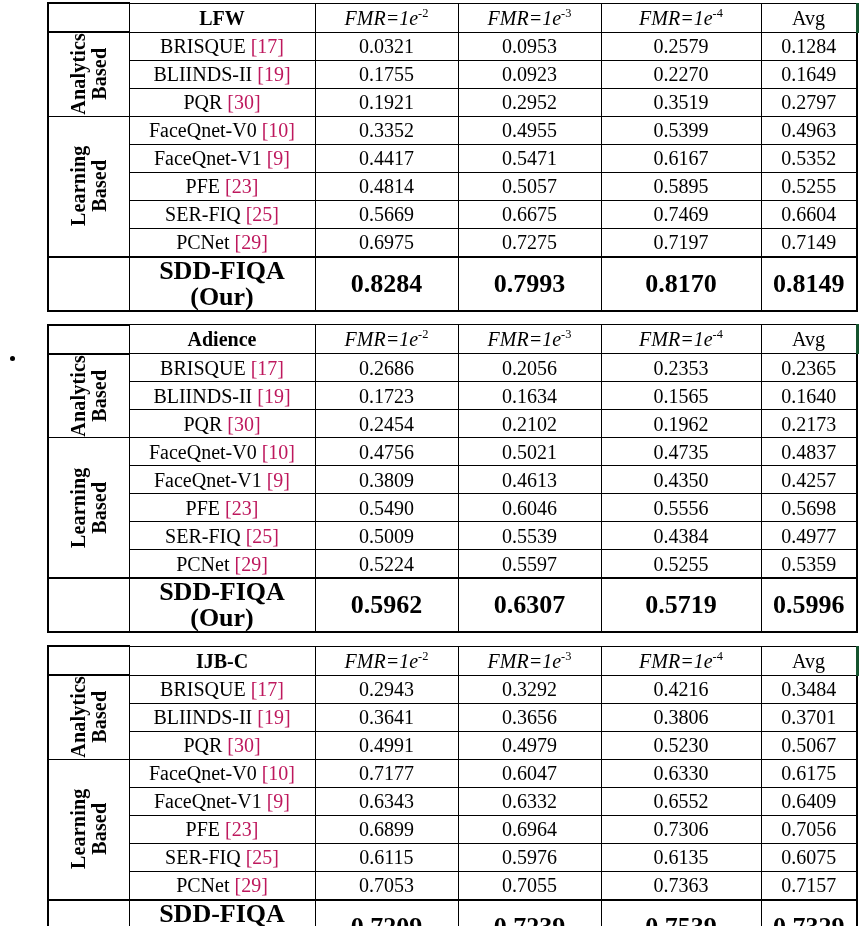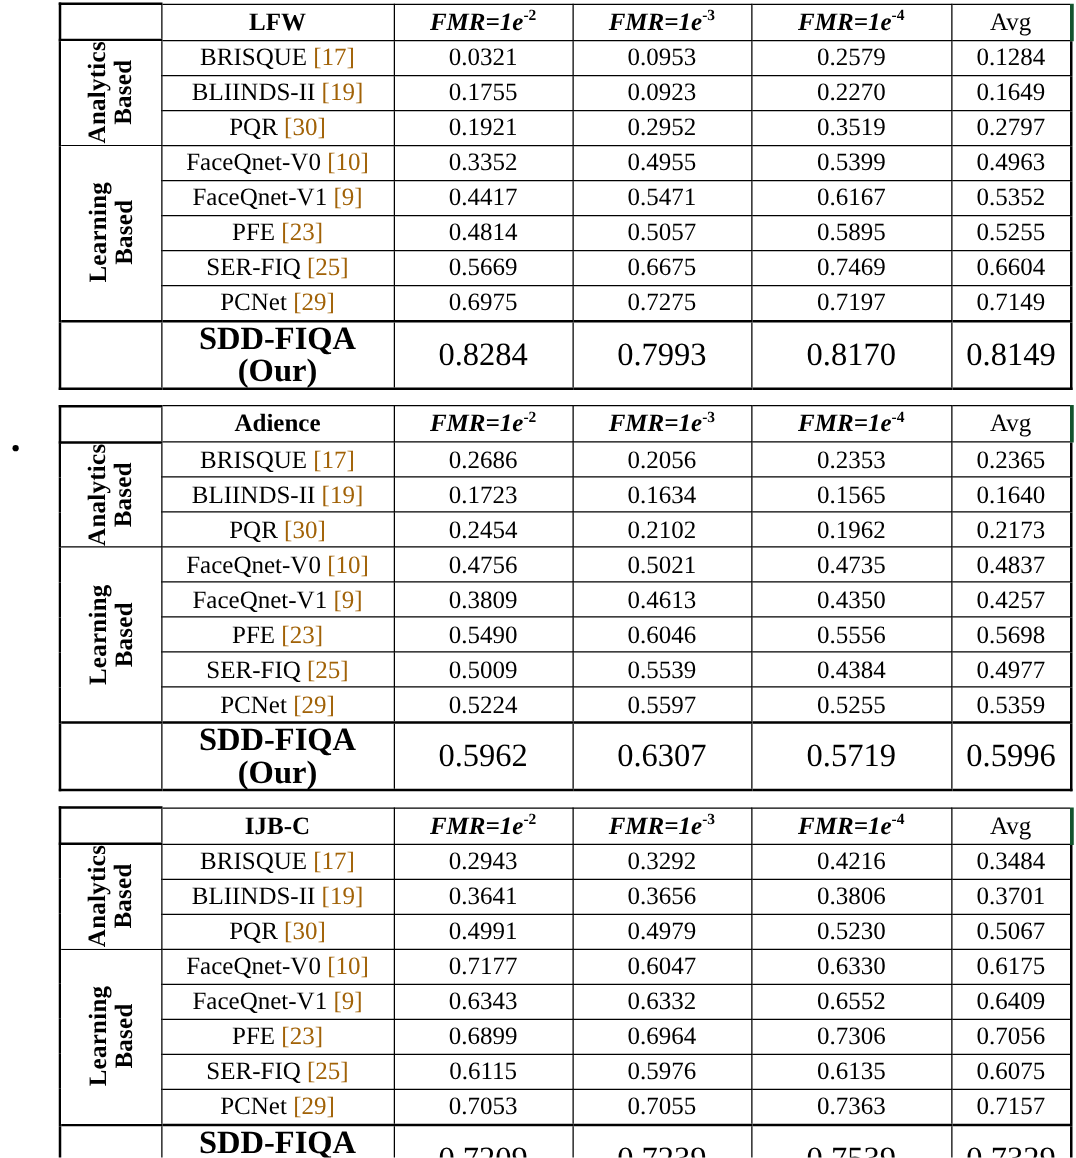--- a/index.html
+++ b/index.html
@@ -132,37 +132,37 @@
   .rot-text .l2 { display: block; }
 
   
   td.method {
     text-align: center;
     font-size: 21px;
     padding-right: 4px;
   }
   td.method.bold-method { font-weight: bold; }
 
-  .cite { color: #a16207; }
+  .cite { color: #be185d; }
 
   
   .fmr-exp {
     font-style: italic;
-    font-weight: bold;
+    font-weight: normal;
   }
   .fmr-exp sup {
     font-style: normal;
     font-size: 0.62em;
     vertical-align: super;
     line-height: 0;
   }
   .dataset-name { font-weight: bold; }
 
   td.num { font-size: 21px; }
-  td.num.bold { font-weight: normal; margin-left: 23px; }
+  td.num.bold { font-weight: bold; margin-left: 23px; }
 </style>
 </head>
 <body>
 
 <div id="page">
   <div class="stray-dot"></div>
   <div class="tables-wrap">
       <table class="result-table">
         <colgroup>
           <col class="c-rot">

